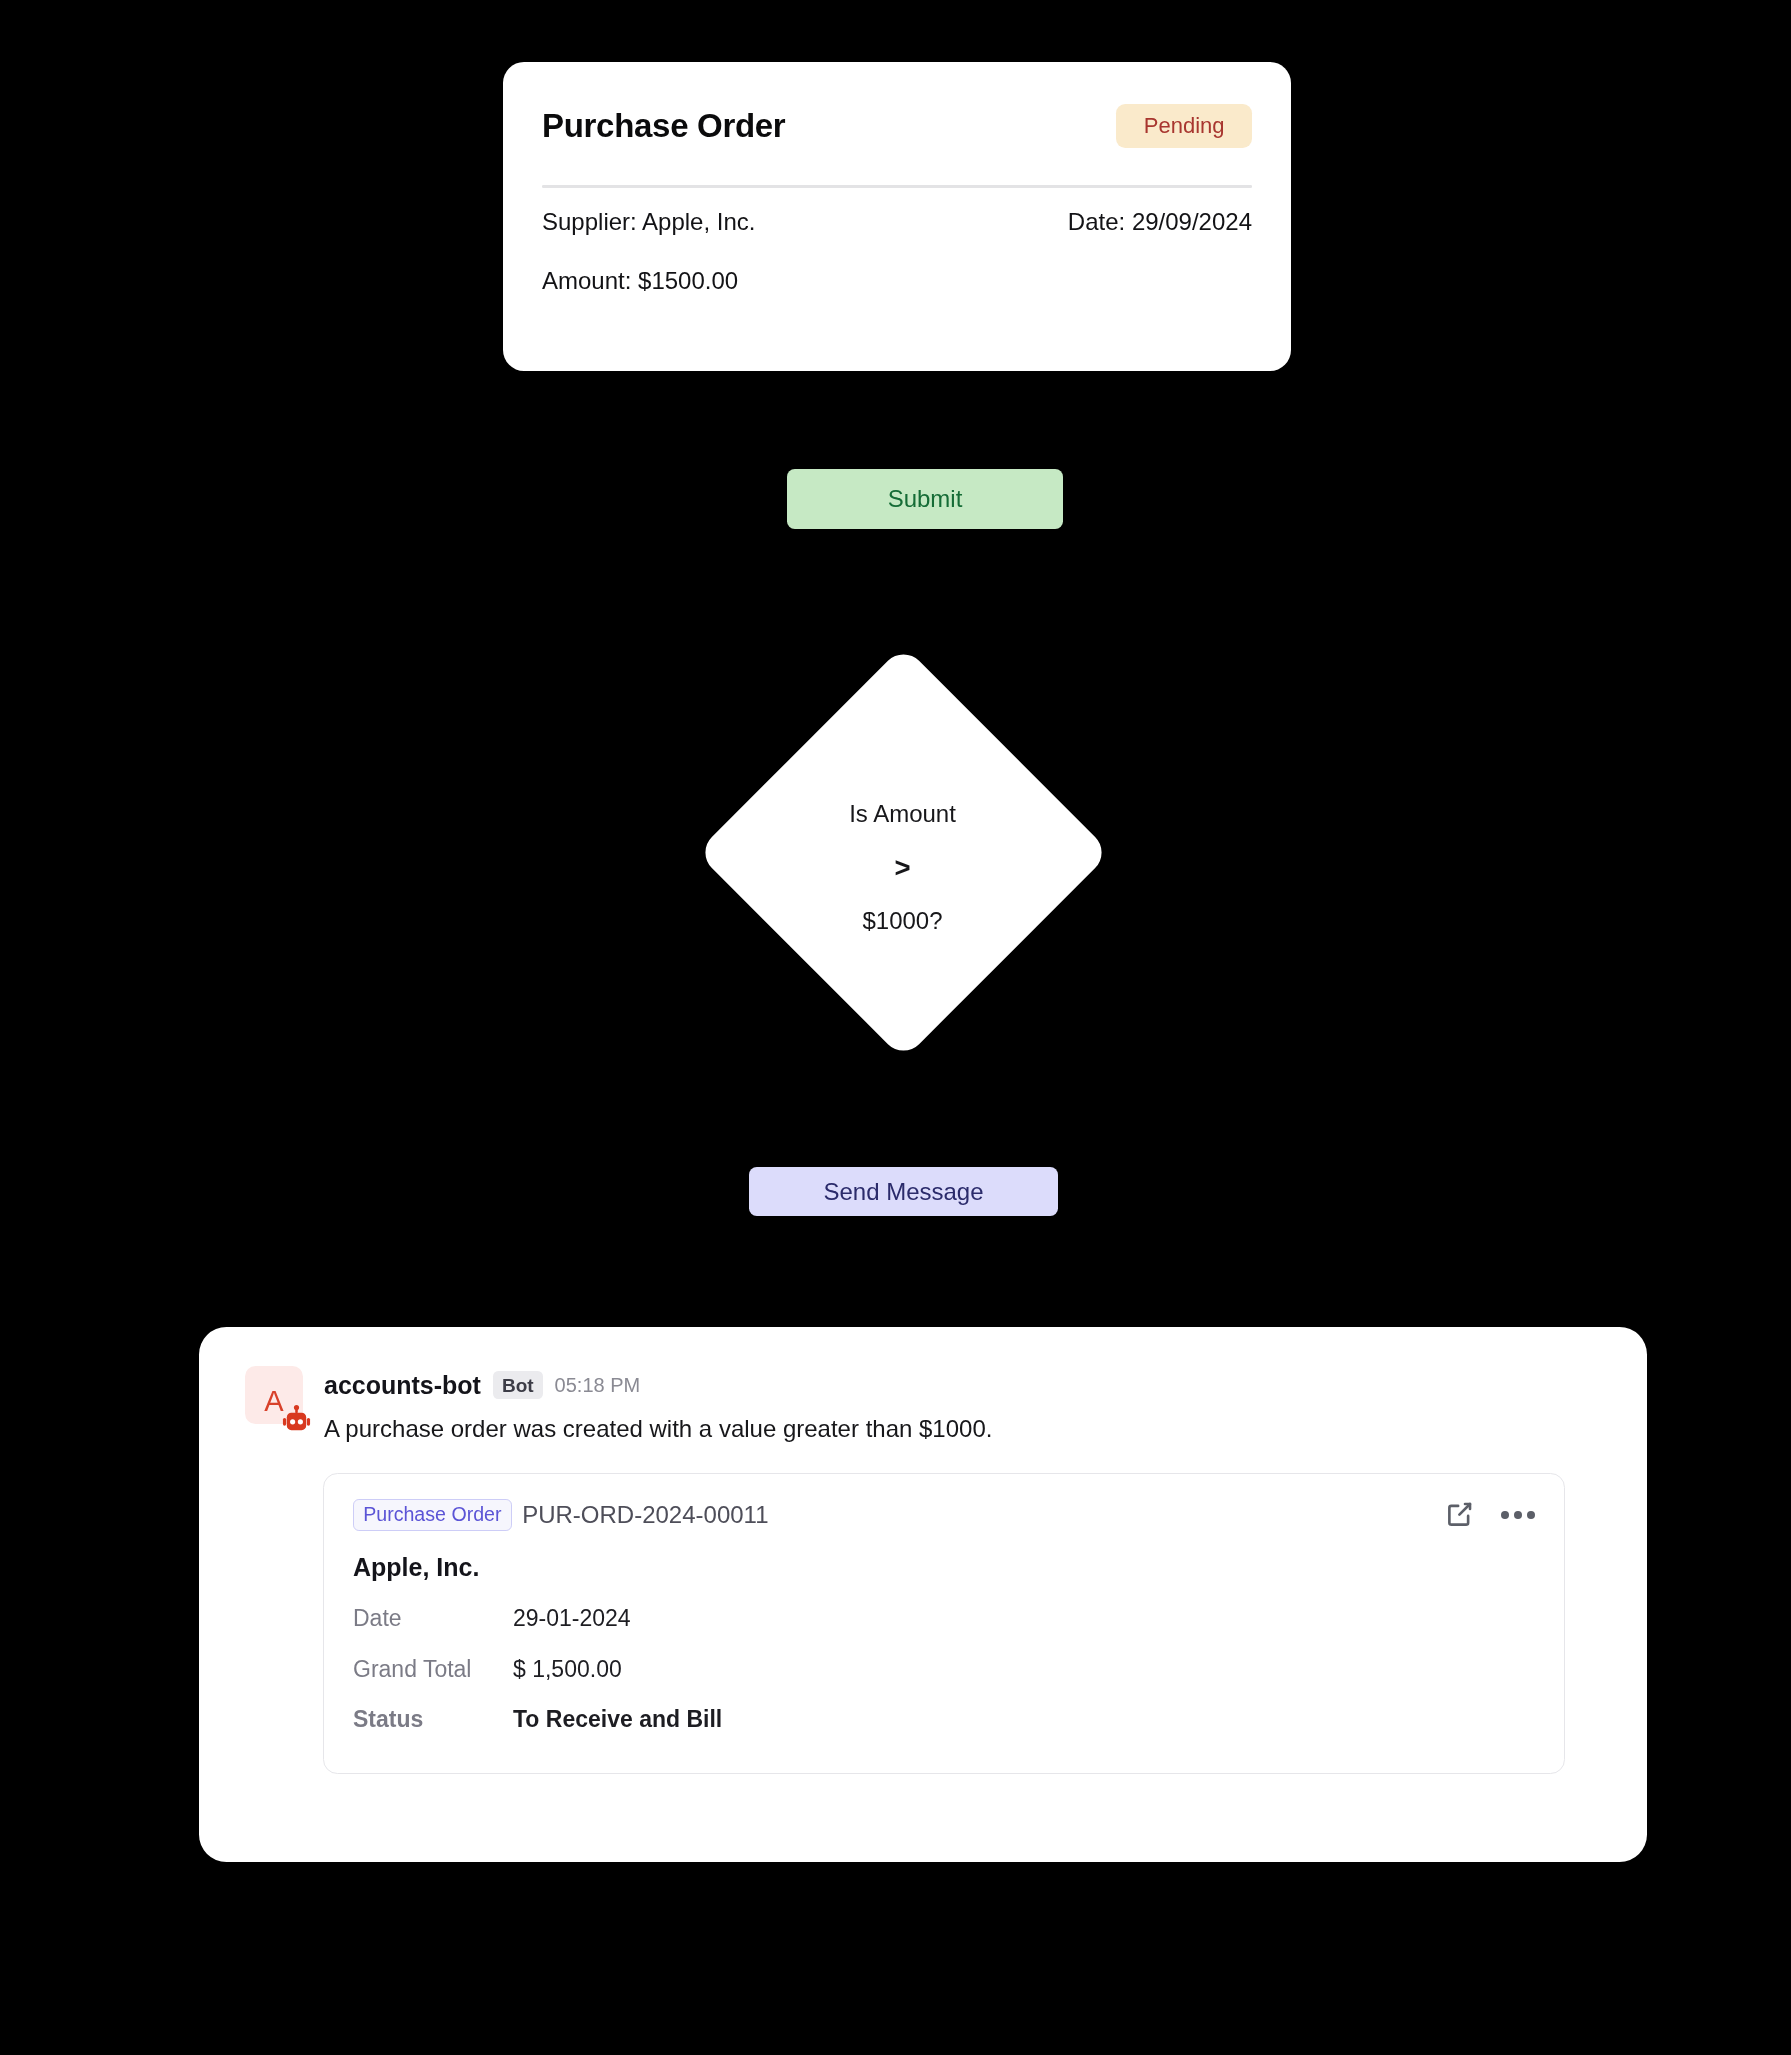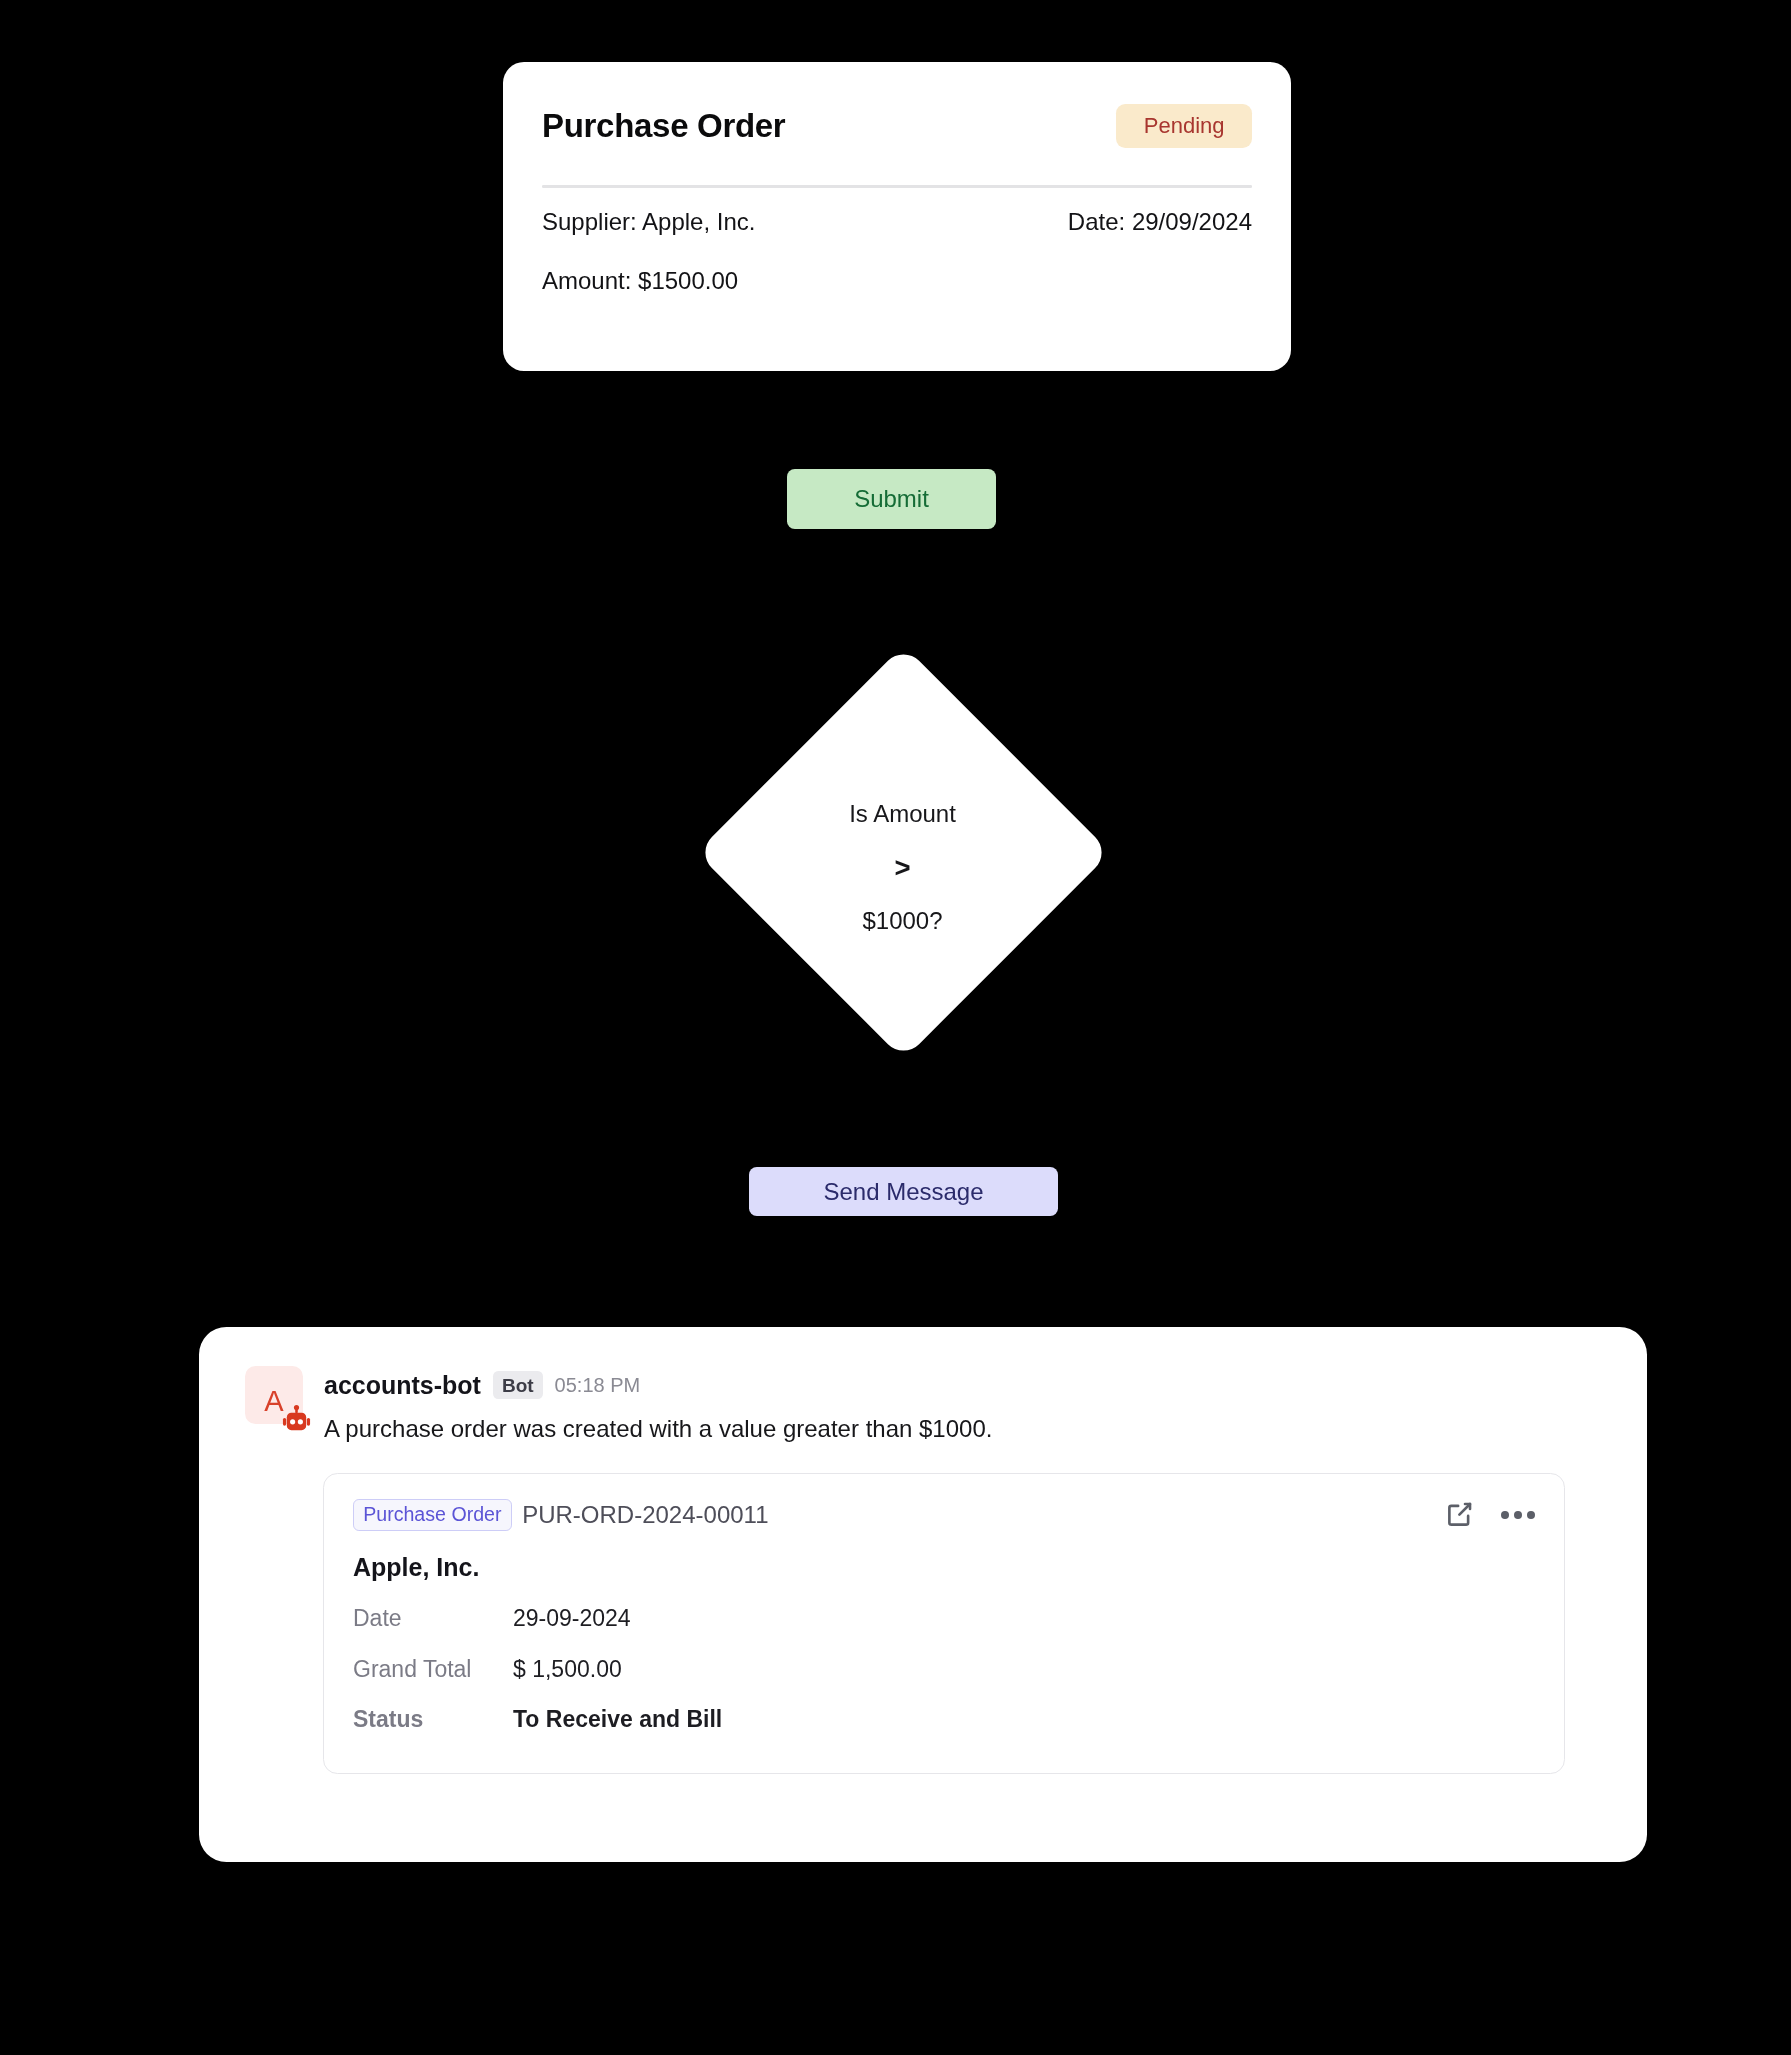--- a/index.html
+++ b/index.html
@@ -76,21 +76,21 @@
   }
 
   .po-row .left { white-space: nowrap; }
   .po-row .right { white-space: nowrap; }
 
   
   .btn-submit {
     position: absolute;
     left: 787px;
     top: 469px;
-    width: 209px;
+    width: 276px;
     height: 60px;
     background: #c6e9c4;
     color: #156c36;
     border: none;
     border-radius: 7.8px;
     font-size: 24px;
     font-family: "Liberation Sans", sans-serif;
     cursor: pointer;
     box-shadow: 0 5.9px 10.5px rgba(0,0,0,0.6), 0 1.3px 3.3px rgba(0,0,0,0.5);
     display: flex;
@@ -434,21 +434,21 @@
             </span>
           </button>
         </div>
       </div>
 
       <div class="doc-supplier">Apple, Inc.</div>
 
       <div class="doc-rows">
         <div class="doc-row">
           <span class="doc-label">Date</span>
-          <span class="doc-value">29-09-2024</span>
+          <span class="doc-value">29-01-2024</span>
         </div>
         <div class="doc-row">
           <span class="doc-label">Grand Total</span>
           <span class="doc-value">$ 1,500.00</span>
         </div>
         <div class="doc-row">
           <span class="doc-label">Status</span>
           <span class="doc-value">To Receive and Bill</span>
         </div>
       </div>

